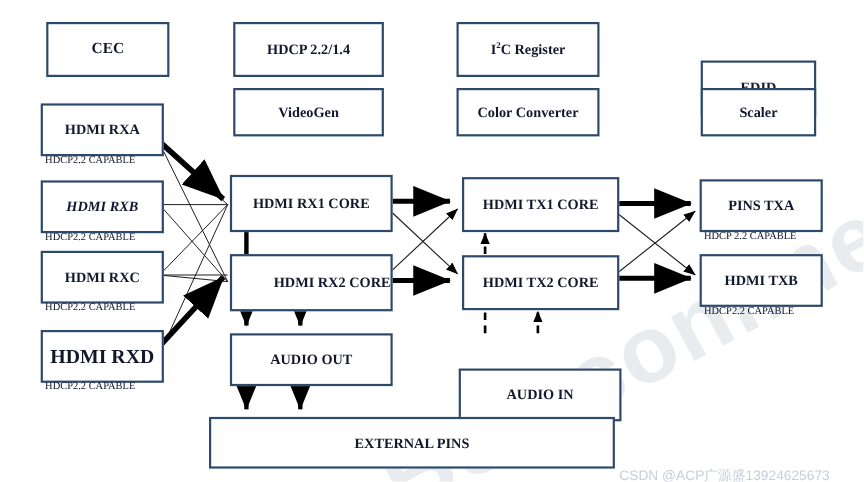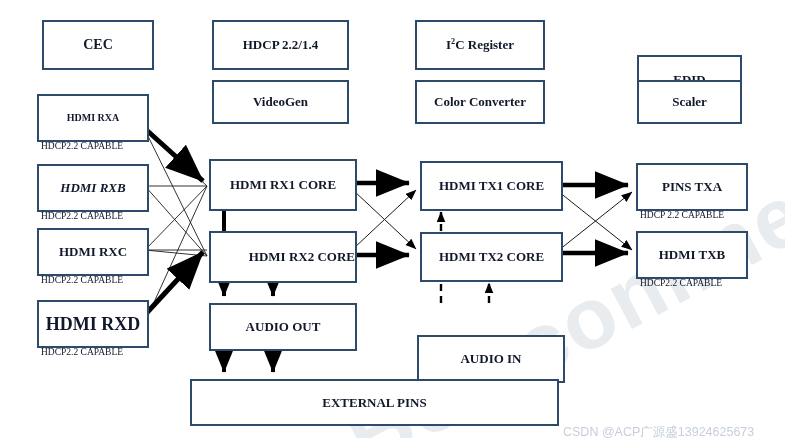--- a/index.html
+++ b/index.html
@@ -111,21 +111,21 @@
       </div>
       <div class="bx-label" style="left: 212px; top: 80px; width: 133px; height: 40px; border: 2px solid rgb(46, 74, 107); background: rgb(255, 255, 255); color: rgb(18, 24, 43); font-size: 13px;">
         <span>VideoGen</span>
       </div>
       <div class="bx-label" style="left: 415px; top: 80px; width: 126px; height: 40px; border: 2px solid rgb(46, 74, 107); background: rgb(255, 255, 255); color: rgb(18, 24, 43); font-size: 13px;">
         <span>Color Converter</span>
       </div>
       <div class="bx-label" style="left: 637px; top: 80px; width: 101px; height: 40px; border: 2px solid rgb(46, 74, 107); background: rgb(255, 255, 255); color: rgb(18, 24, 43); font-size: 13px;">
         <span>Scaler</span>
       </div>
-      <div class="bx-label" style="left: 37px; top: 94px; width: 108px; height: 44px; border: 2px solid rgb(46, 74, 107); background: rgb(255, 255, 255); color: rgb(18, 24, 43); font-size: 10px;">
+      <div class="bx-label" style="left: 37px; top: 94px; width: 108px; height: 44px; border: 2px solid rgb(46, 74, 107); background: rgb(255, 255, 255); color: rgb(18, 24, 43); font-size: 13px;">
         <span>HDMI RXA</span>
       </div>
       <div class="cap" style="left: 41px; top: 141px; color: rgb(18, 24, 43);">HDCP2.2 CAPABLE</div>
       <div class="bx-label" style="left: 37px; top: 164px; width: 108px; height: 44px; border: 2px solid rgb(46, 74, 107); background: rgb(255, 255, 255); color: rgb(18, 24, 43); font-size: 13px; font-style: italic;">
         <span>HDMI RXB</span>
       </div>
       <div class="cap" style="left: 41px; top: 211px; color: rgb(18, 24, 43);">HDCP2.2 CAPABLE</div>
       <div class="bx-label" style="left: 37px; top: 228px; width: 108px; height: 44px; border: 2px solid rgb(46, 74, 107); background: rgb(255, 255, 255); color: rgb(18, 24, 43); font-size: 13px;">
         <span>HDMI RXC</span>
       </div>

